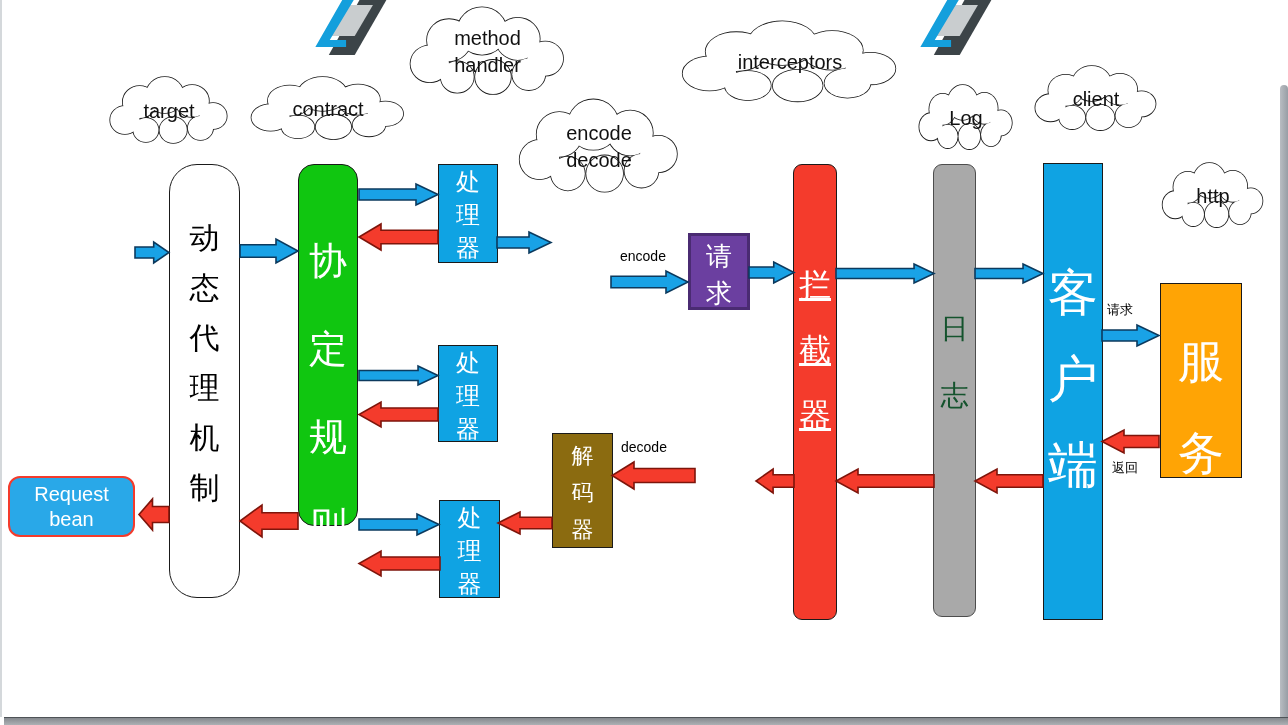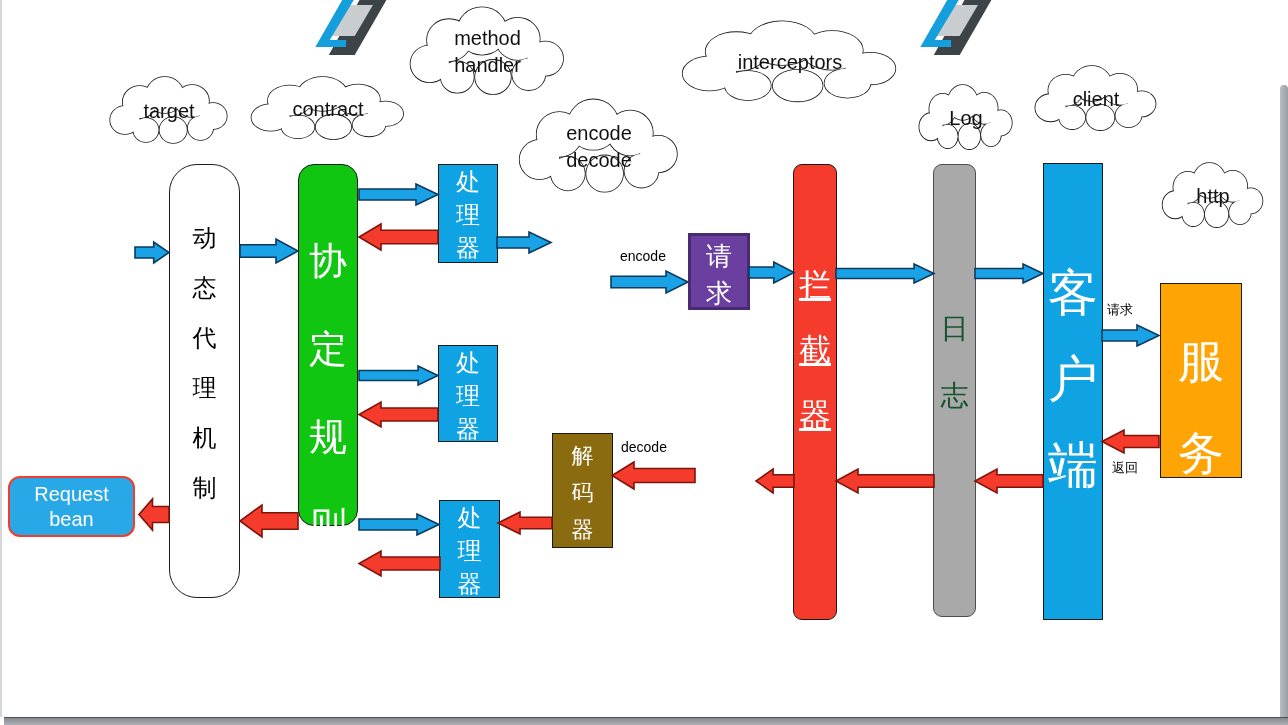--- a/index.html
+++ b/index.html
@@ -10,21 +10,21 @@
   .cloud{position:absolute;display:flex;align-items:center;justify-content:center;}
   .cloud svg{position:absolute;left:0;top:0;width:100%;height:100%;}
   .cloud-text{position:relative;white-space:pre-line;text-align:center;color:#111;
               font-size:20px;line-height:27px;}
   
   .node{position:absolute;box-sizing:border-box;border:1.5px solid #1a1a1a;}
   .zh{font-family:"Liberation Serif","DejaVu Serif",serif;}
   .vtext{width:1.15em;margin:0 auto;word-break:break-all;text-align:center;}
   .bean{border:none;border-radius:12px;color:#fff;font-size:20px;line-height:25px;
         display:flex;align-items:center;justify-content:center;text-align:center;}
-  .n-proxy{border-radius:28px;background:#fff;color:#000;font-size:24px;line-height:50px;padding-top:48px;}
+  .n-proxy{border-radius:28px;background:#fff;color:#000;font-size:30px;line-height:50px;padding-top:48px;}
   .n-contract{border-radius:16px;color:#fff;font-size:38px;line-height:88px;padding-top:52px;}
   .n-handler{color:#fff;font-size:24px;line-height:33px;padding-top:1px;}
   .n-encoder{color:#fff;font-size:22px;line-height:35px;padding-top:4px;}
   .n-reqresp{color:#fff;font-size:26px;line-height:37px;padding-top:2px;border-width:3px;border-color:#4a2b72;}
   .n-interceptor{border-radius:9px;color:#fff;font-size:32px;line-height:65px;padding-top:88px;text-decoration:underline;}
   .n-log{border-radius:9px;border-color:#4d4d4d;color:#14532d;font-size:28px;line-height:67px;padding-top:130px;}
   .n-client{color:#fff;font-size:50px;line-height:86px;padding-top:86px;}
   .n-service{color:#fff;font-size:46px;line-height:92px;padding-top:32px;}
   .n-decoder{color:#fff;font-size:22px;line-height:37px;padding-top:3px;}
   

